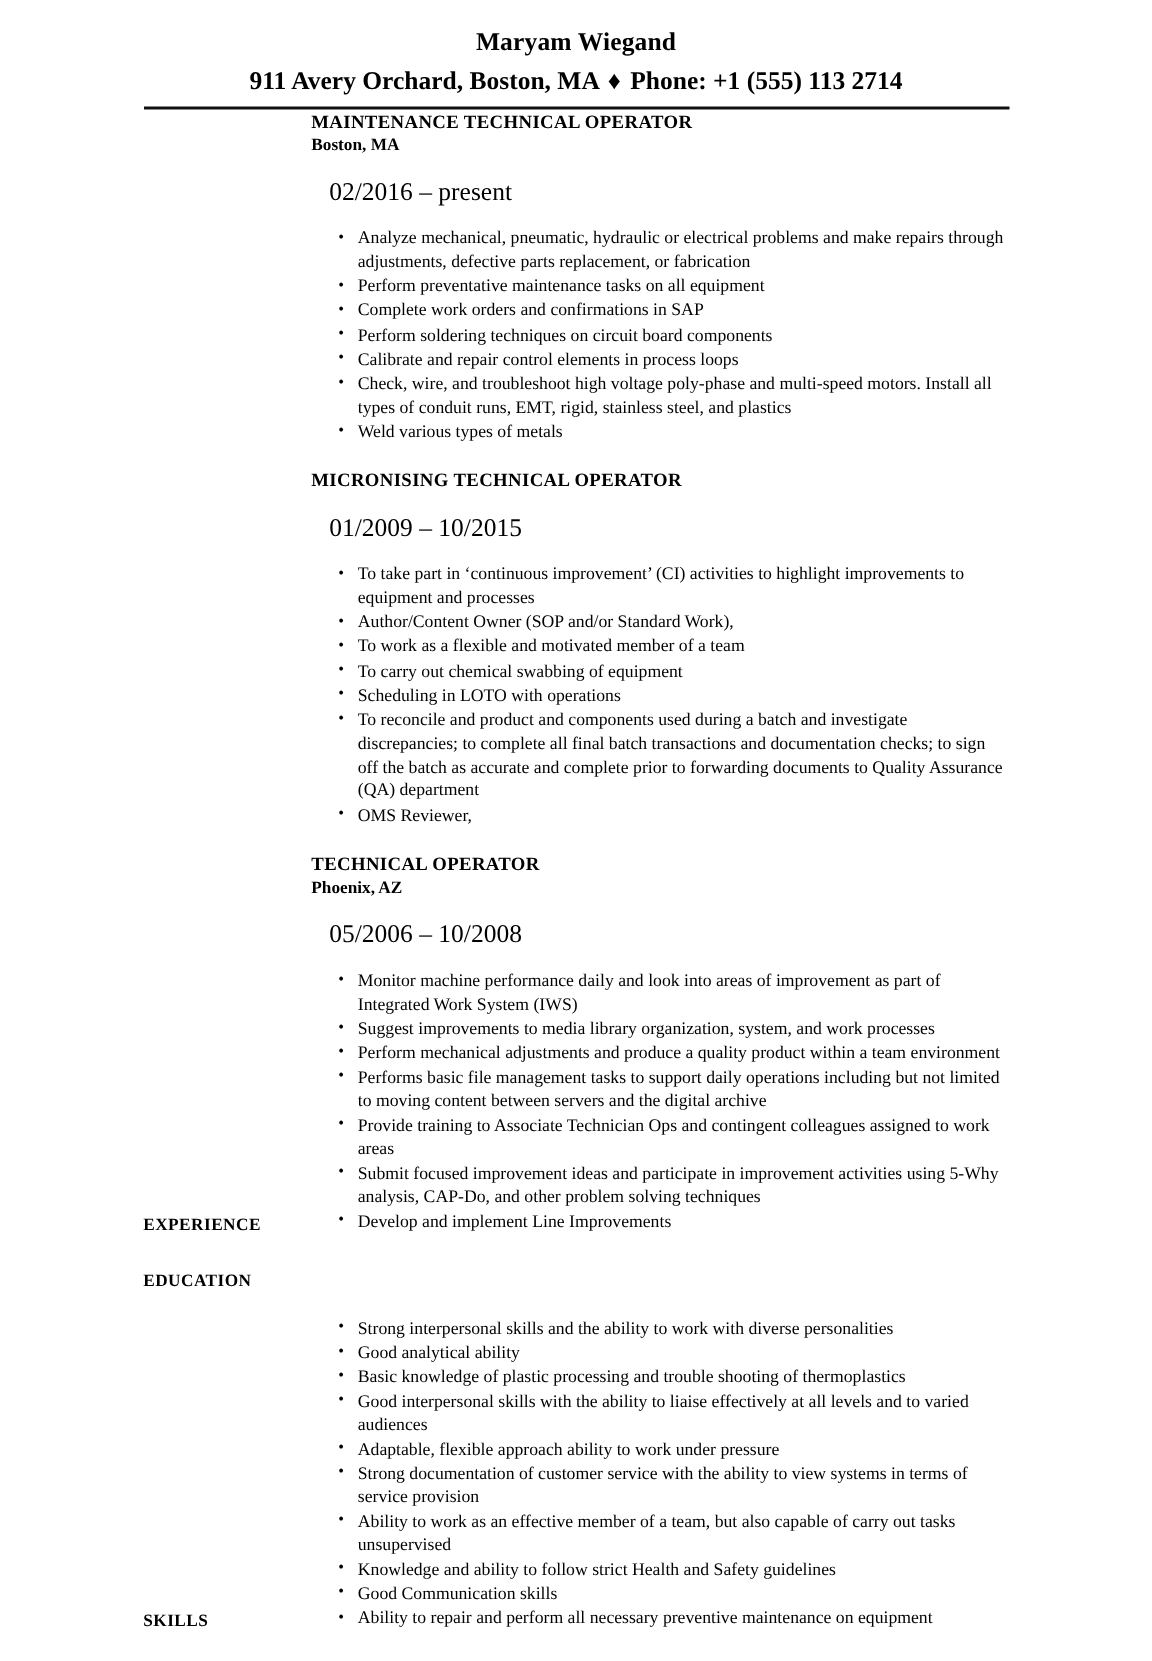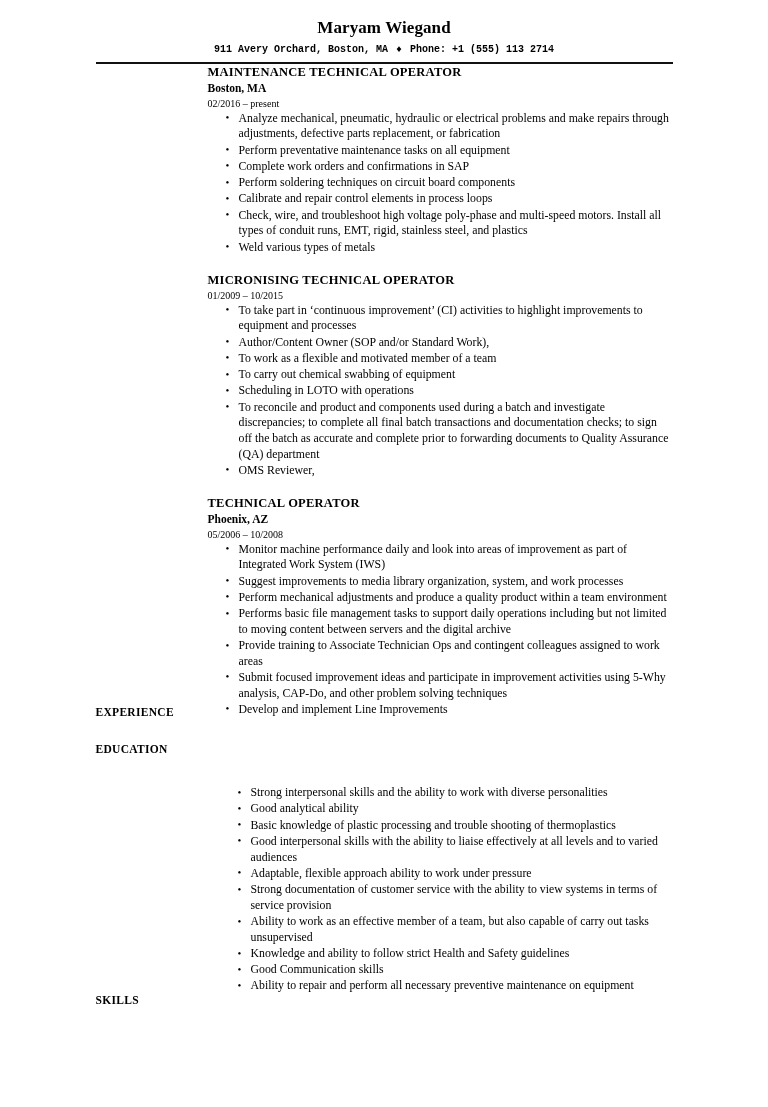--- a/index.html
+++ b/index.html
@@ -30,25 +30,24 @@
     text-align: center;
   }
   .cand-name {
     font-size: 17px;
     font-weight: bold;
     letter-spacing: 0.1px;
     line-height: 1.25;
     margin: 0 0 6px 0;
   }
   .cand-contact {
-    font-size: 10px;
+    font-size: 17px;
     font-weight: bold;
     line-height: 1.2;
     margin: 0;
-    font-family: Liberation Mono, monospace;
   }
   .cand-contact .diamond {
     font-weight: bold;
     padding: 0 2px;
   }
   .header-rule {
     margin: 6px 22px 0 22px;
     border: 0;
     border-top: 2px solid #111111;
     height: 0;
@@ -87,24 +86,24 @@
     line-height: 1.35;
     margin: 0;
   }
   .job-location {
     font-size: 11.5px;
     font-weight: bold;
     line-height: 1.35;
     margin: 0;
   }
   .job-dates {
-    font-size: 10px;
+    font-size: 17px;
     font-weight: normal;
     line-height: 1.3;
-    margin: 0;
+    margin: 12px;
   }
 
   ul.bullets {
     list-style: none;
     margin: 1px 0 0 0;
     padding: 0 0 0 18px;
   }
   ul.bullets > li {
     position: relative;
     font-size: 11.8px;
@@ -135,21 +134,21 @@
   }
   .edu-degree {
     font-size: 11.8px;
     font-weight: bold;
     line-height: 1.35;
     margin: 0;
   }
 
   ul.skills-bullets {
     list-style: none;
-    margin: 12px;
+    margin: 0;
     padding: 0 0 0 18px;
   }
   ul.skills-bullets > li {
     position: relative;
     font-size: 11.8px;
     line-height: 1.335;
     padding-left: 13px;
     margin: 0 0 0.5px 0;
   }
   ul.skills-bullets > li::before {

